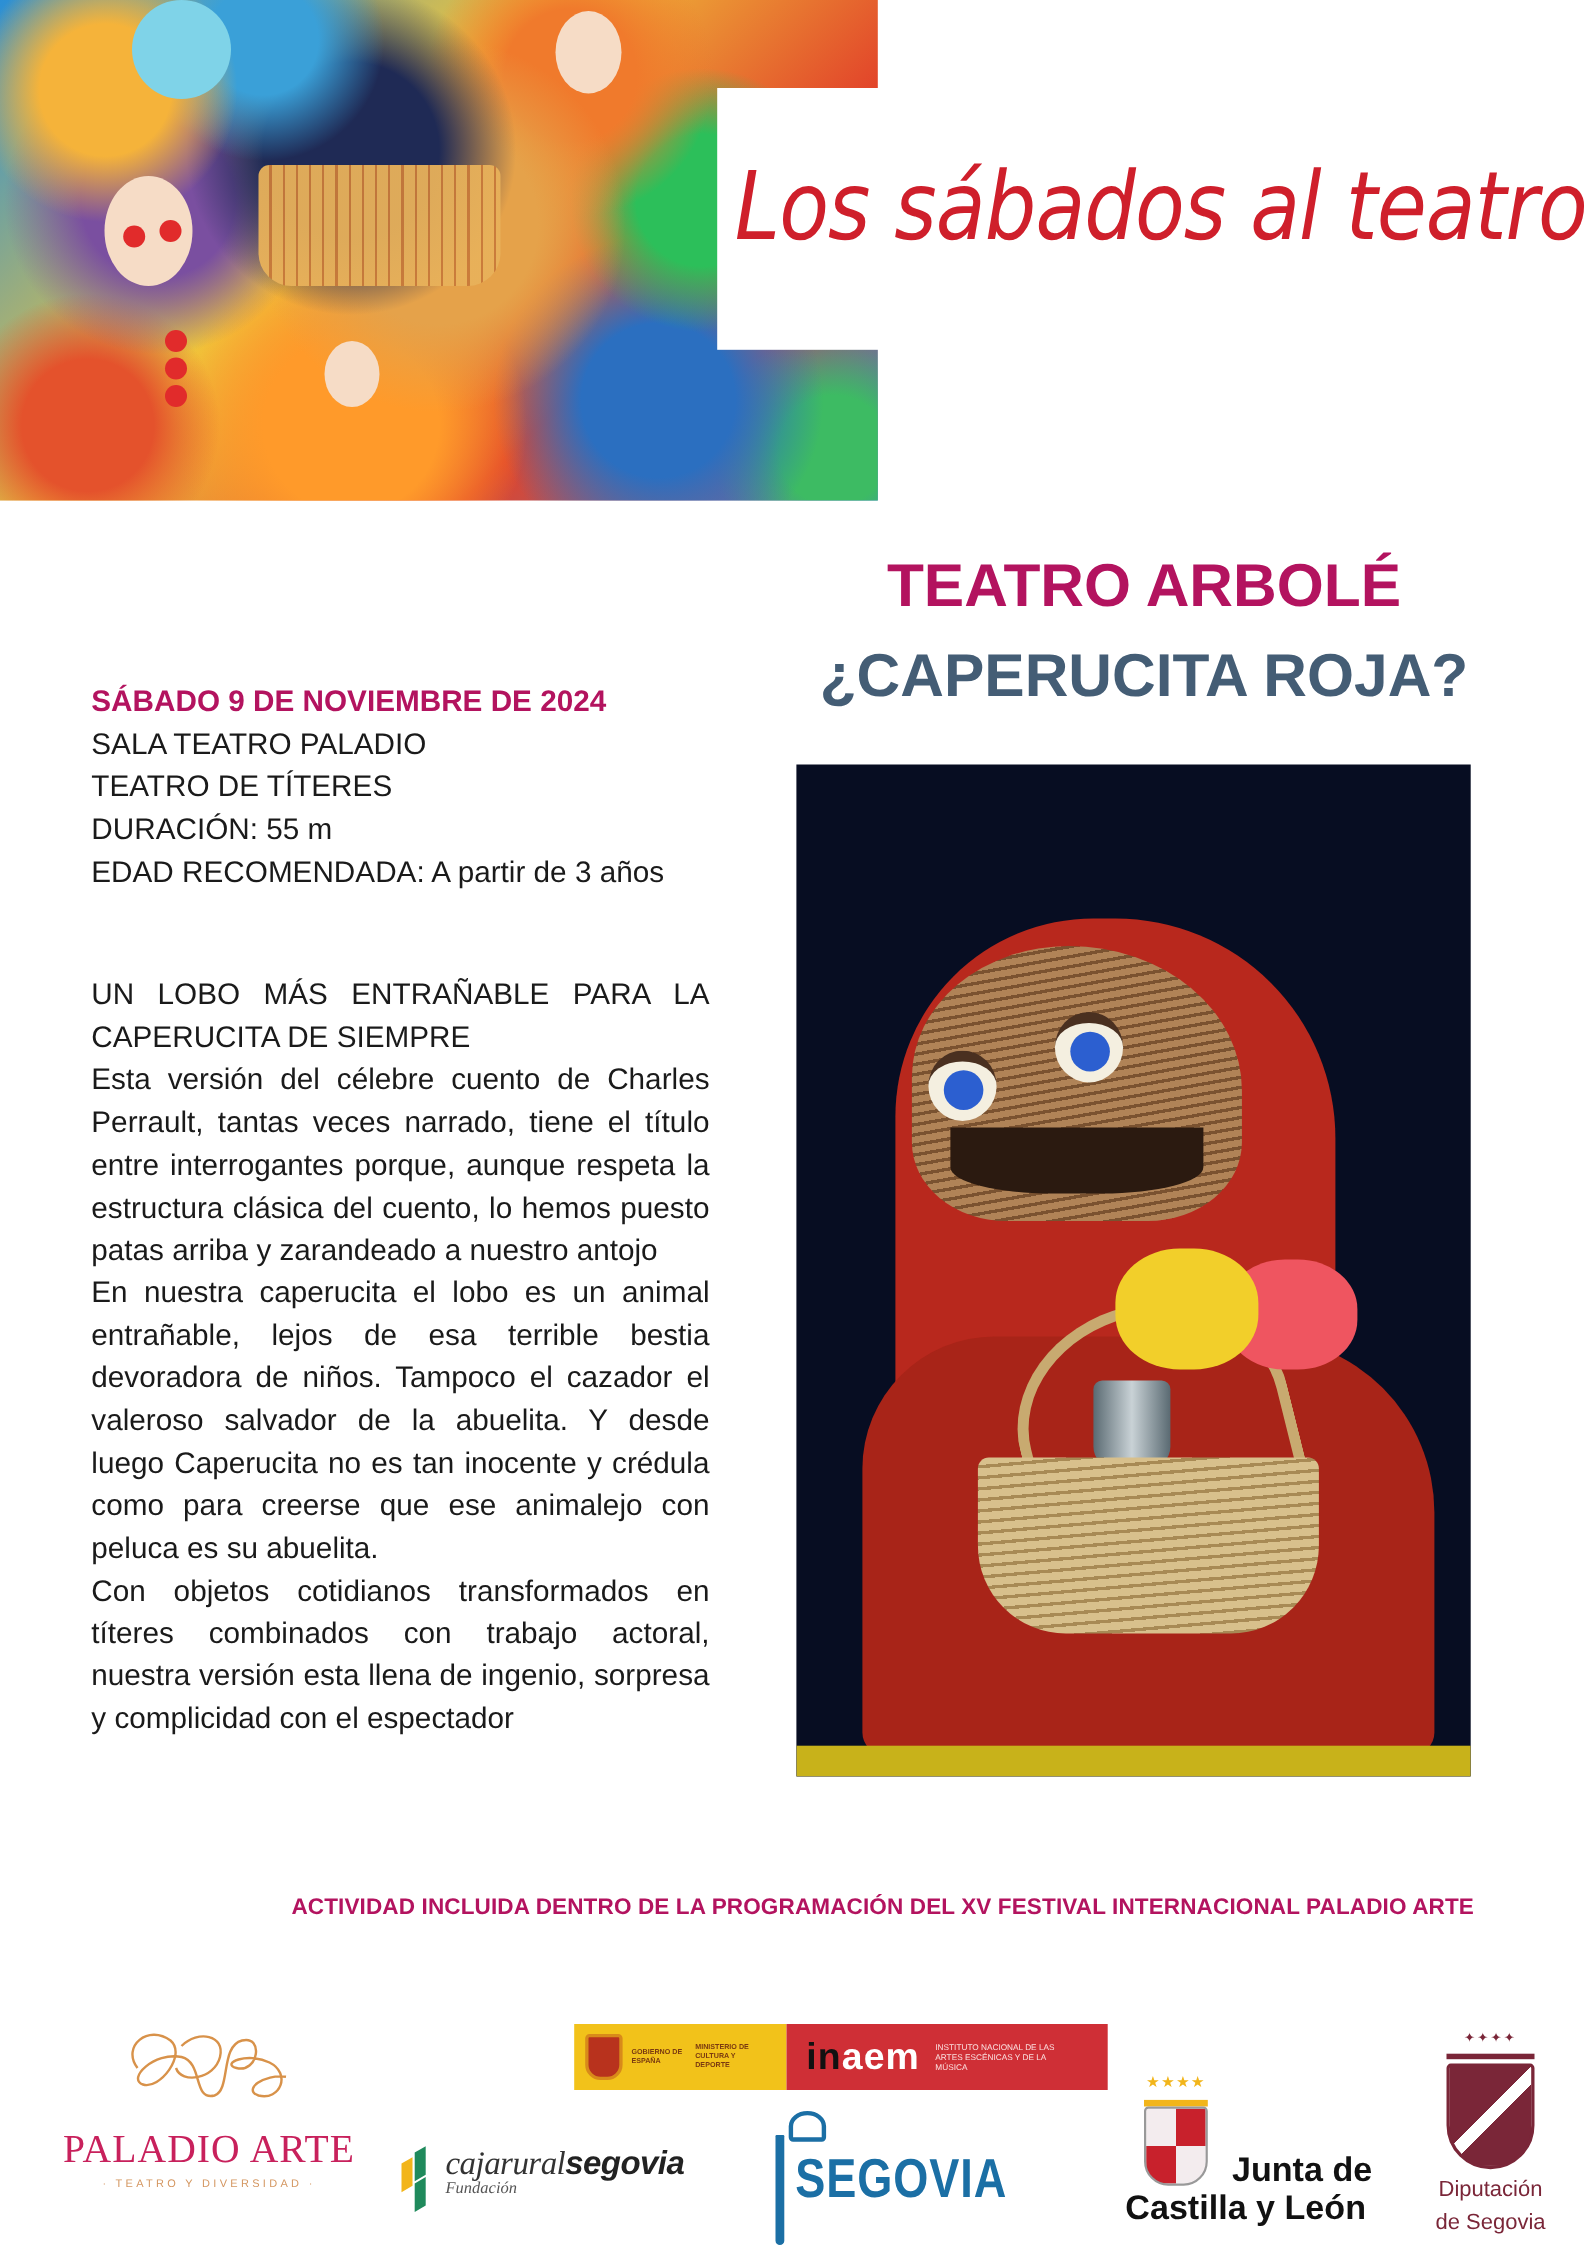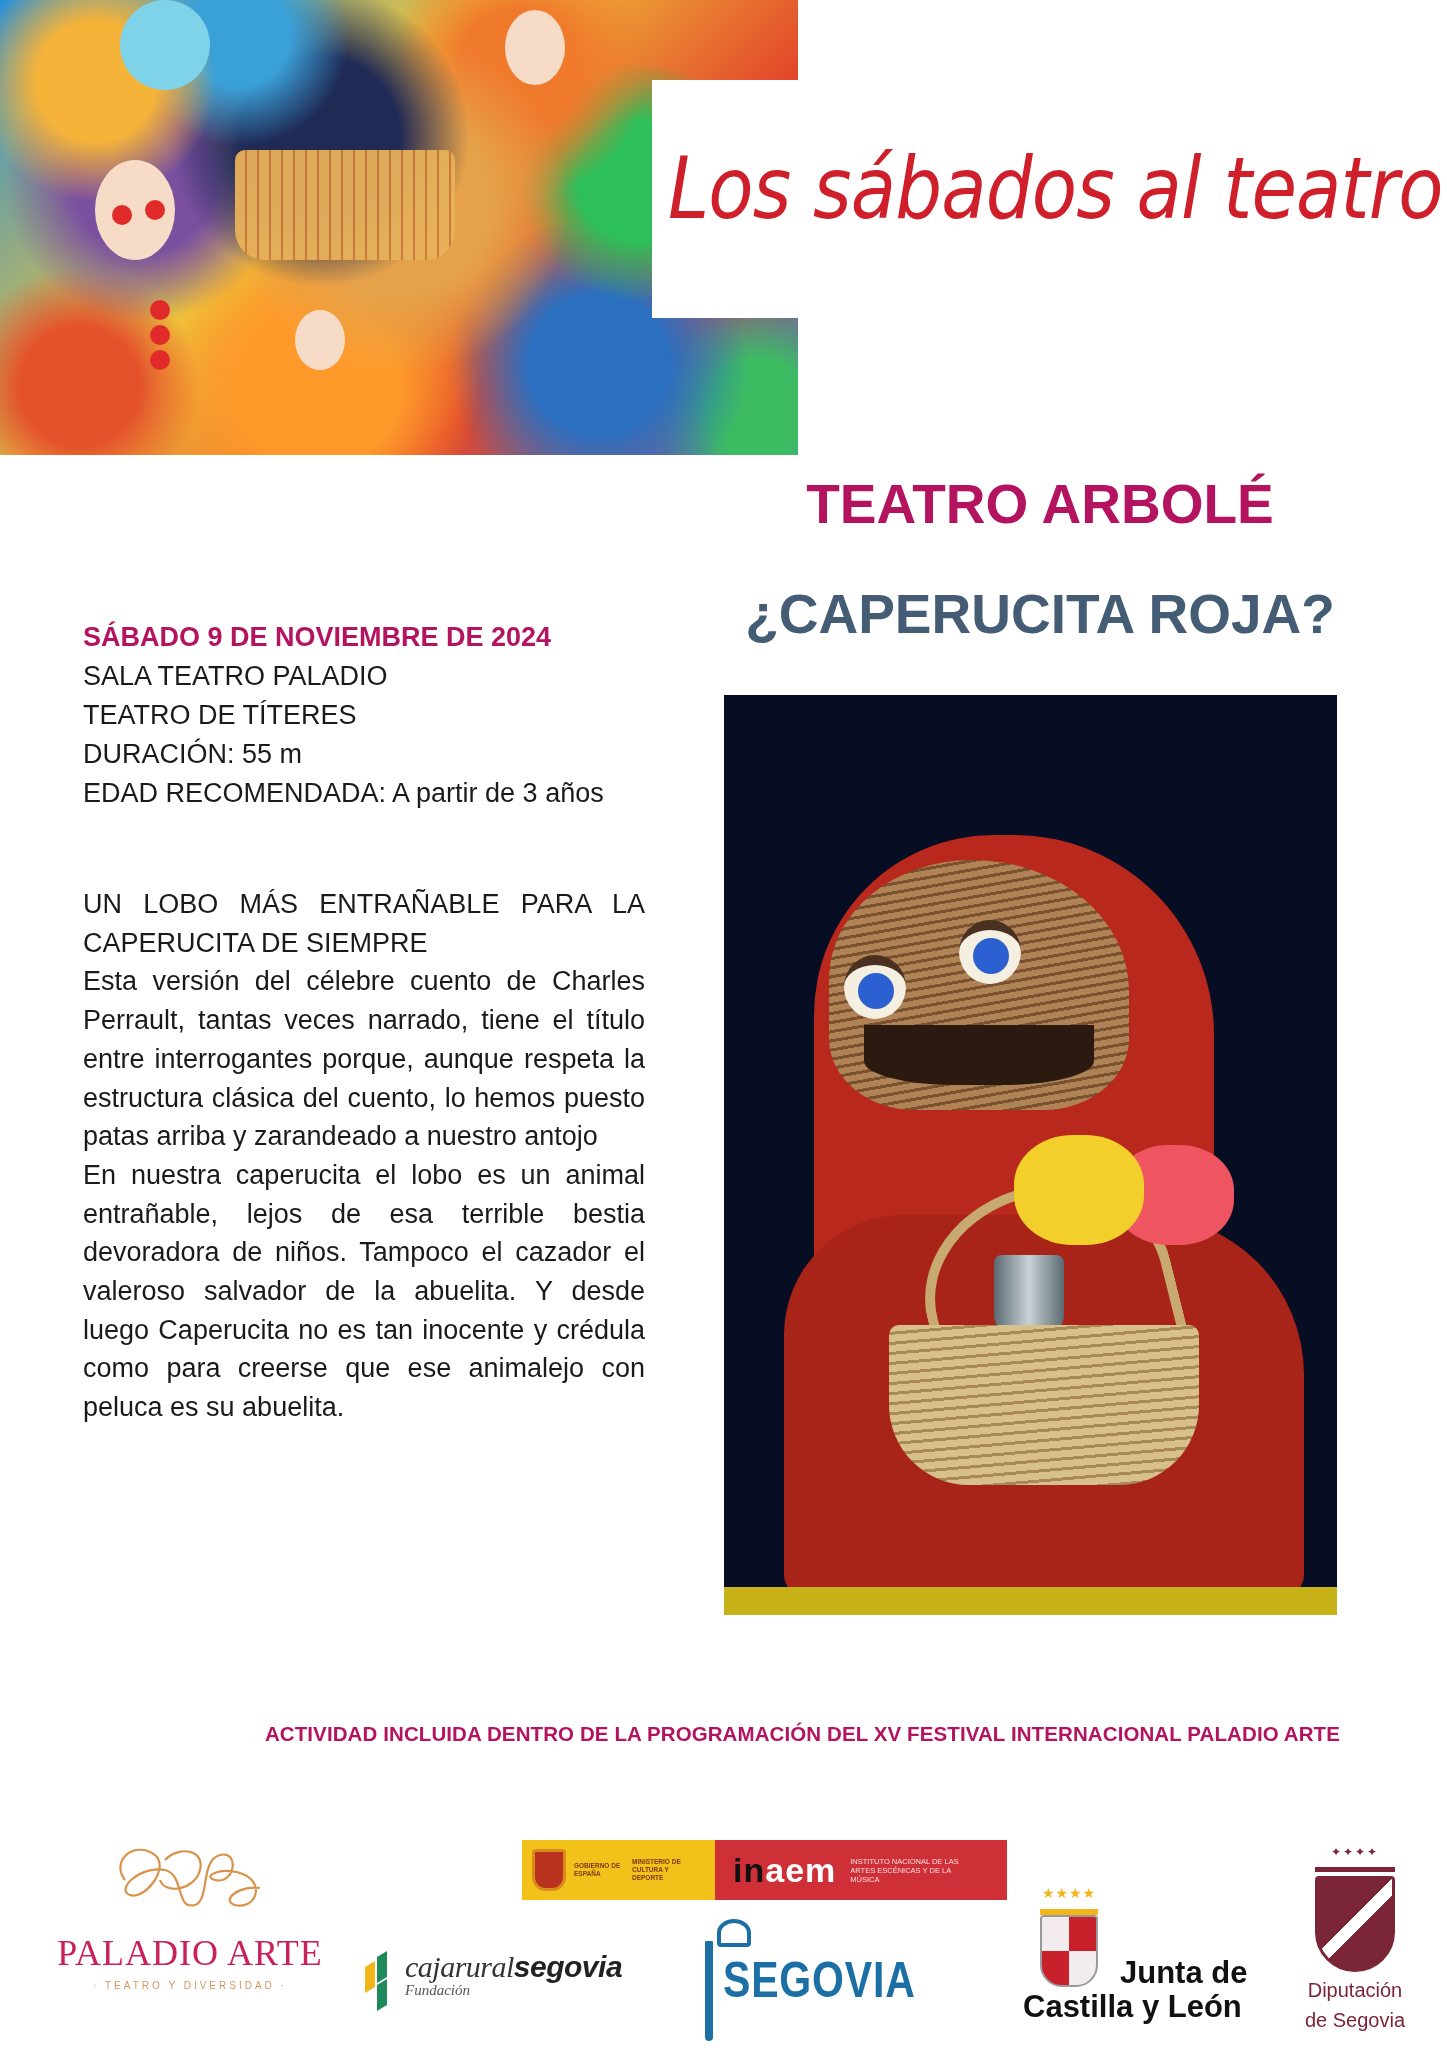--- a/index.html
+++ b/index.html
@@ -28,21 +28,21 @@
                 background: repeating-linear-gradient(90deg, #e8b15a 0 10px, #c97a3a 10px 12px);
                 border-radius: 10px 10px 30px 30px; opacity: .95; }
   .hero .moon { position: absolute; left: 120px; top: 0; width: 90px; height: 90px; border-radius: 50%;
                 background: #7fd3e8; }
   .title-box { position: absolute; left: 652px; top: 80px; width: 795px; height: 238px; background: #ffffff; }
   .title-script { position: absolute; left: 668px; top: 138px; font-family: "DejaVu Sans", sans-serif;
                   font-style: italic; font-size: 86px; color: #cf1f2b; letter-spacing: -1px;
                   transform: scaleX(0.86); transform-origin: left top; white-space: nowrap; }
 
   
-  .company { position: absolute; left: 720px; top: 472px; width: 640px; text-align: center;
+  .company { position: absolute; left: 720px; top: 500px; width: 640px; text-align: center;
              font-family: "Liberation Sans", sans-serif; font-weight: 700; font-size: 55px; color: #b3135f; }
   .show-title { position: absolute; left: 720px; top: 582px; width: 640px; text-align: center;
                 font-family: "Liberation Sans", sans-serif; font-weight: 700; font-size: 55px; color: #445d75; }
 
   
   .details { position: absolute; left: 83px; top: 618px; font-family: "Liberation Sans", sans-serif;
              font-size: 27px; line-height: 39px; color: #1a1a1a; }
   .details .date { color: #b3135f; font-weight: 700; }
   .details .venue { font-weight: 400; }
 
@@ -143,20 +143,21 @@
   <div class="venue">SALA TEATRO PALADIO</div>
   <div>TEATRO DE TÍTERES</div>
   <div>DURACIÓN: 55 m</div>
   <div>EDAD RECOMENDADA: A partir de 3 años</div>
 </div>
 
 <div class="desc">
   <p>UN LOBO MÁS ENTRAÑABLE PARA LA CAPERUCITA DE SIEMPRE</p>
   <p>Esta versión del célebre cuento de Charles Perrault, tantas veces narrado, tiene el título entre interrogantes porque, aunque respeta la estructura clásica del cuento, lo hemos puesto patas arriba y zarandeado a nuestro antojo</p>
   <p>En nuestra caperucita el lobo es un animal entrañable, lejos de esa terrible bestia devoradora de niños. Tampoco el cazador el valeroso salvador de la abuelita. Y desde luego Caperucita no es tan inocente y crédula como para creerse que ese animalejo con peluca es su abuelita.</p>
+  <p>Con objetos cotidianos transformados en títeres combinados con trabajo actoral, nuestra versión esta llena de ingenio, sorpresa y complicidad con el espectador</p>
 </div>
 
 <div class="photo" role="img" aria-label="Títere de mimbre con capucha roja sosteniendo una cesta con flores">
   <div class="hood"></div>
   <div class="hood2"></div>
   <div class="head"></div>
   <div class="mouth"></div>
   <div class="eye" style="left:120px;top:260px;"></div>
   <div class="eye" style="left:235px;top:225px;"></div>
   <div class="handle"></div>

